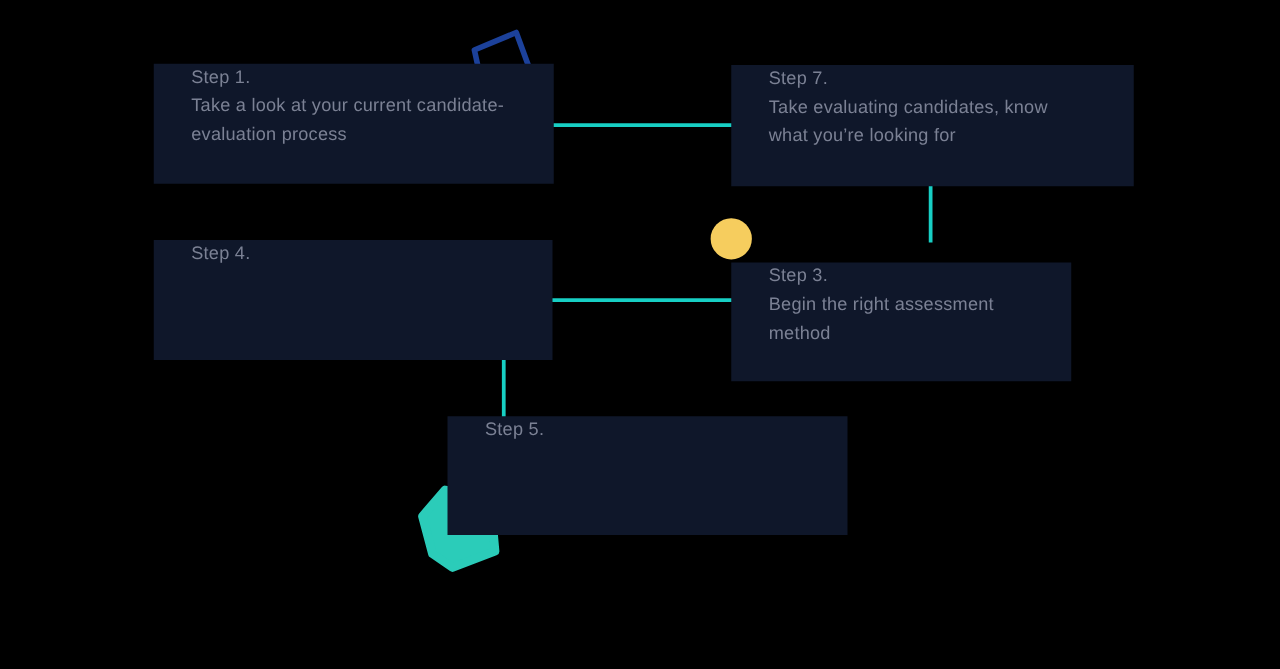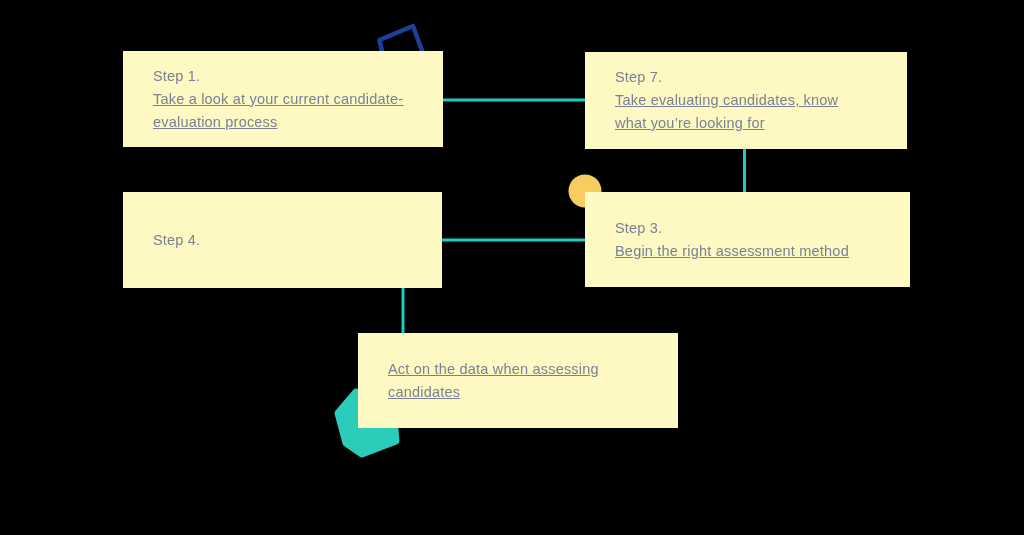--- a/index.html
+++ b/index.html
@@ -22,38 +22,36 @@
     width: 1024px;
     height: 535px;
     z-index: 1;
   }
   .layer line {
     stroke-width: 3;
   }
   .card {
     position: absolute;
     z-index: 2;
-    background: #fef9c3;
+    background: #0f172a;
     display: flex;
     flex-direction: column;
-    justify-content: center;
     padding: 0 30px;
     box-sizing: border-box;
     color: #7b8194;
     font-size: 14.5px;
     line-height: 23px;
     letter-spacing: 0.2px;
   }
   .card .step-body {
     white-space: pre-line;
-    text-decoration: underline;
   }
   .card1 { left: 123px; top: 51px;  width: 320px; height: 96px; }
   .card2 { left: 585px; top: 52px;  width: 322px; height: 97px; }
-  .card3 { left: 585px; top: 192px; width: 325px; height: 95px; }
+  .card3 { left: 585px; top: 210px; width: 272px; height: 95px; }
   .card4 { left: 123px; top: 192px; width: 319px; height: 96px; }
   .card5 { left: 358px; top: 333px; width: 320px; height: 95px; }
 </style>
 </head>
 <body>
 
 <div class="canvas">
 
   <svg class="layer" viewBox="0 0 1024 535" aria-hidden="true">
 
@@ -82,17 +80,16 @@
   <div class="card card3">
     <div class="step-label">Step 3.</div>
     <div class="step-body">Begin the right assessment method</div>
   </div>
 
   <div class="card card4">
     <div class="step-label">Step 4.</div>
   </div>
 
   <div class="card card5">
-    <div class="step-body">Act on the data when assessing
-candidates</div>
+    <div class="step-label">Step 5.</div>
   </div>
 
 </div>
 
 </body></html>

